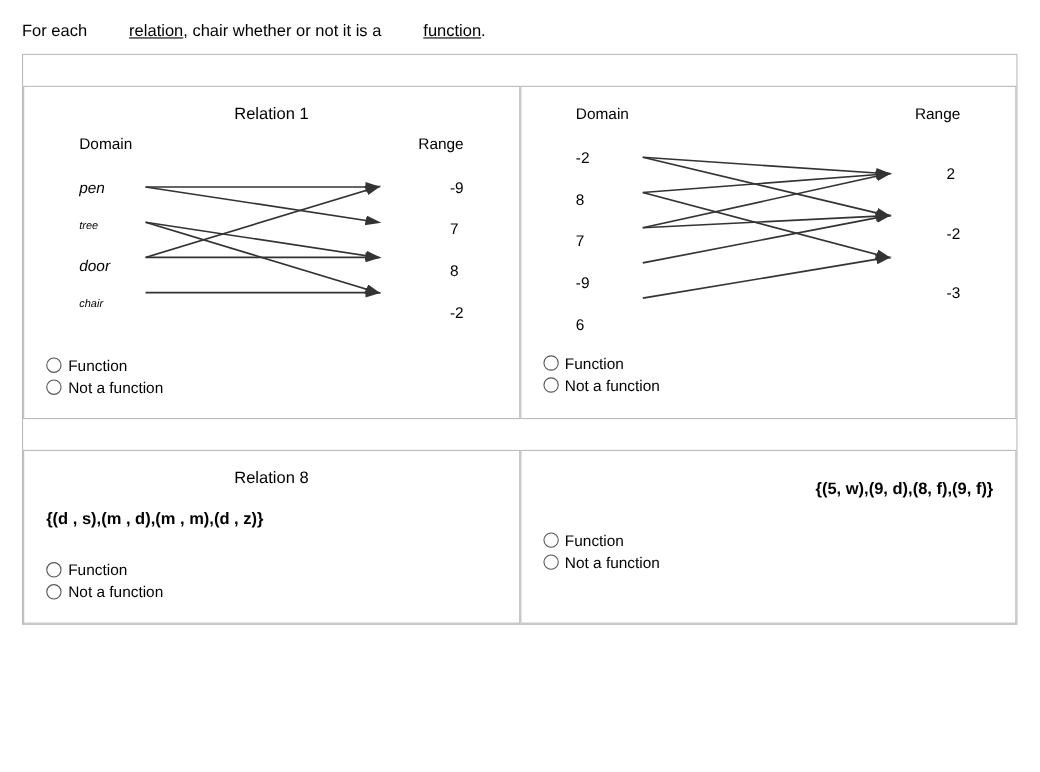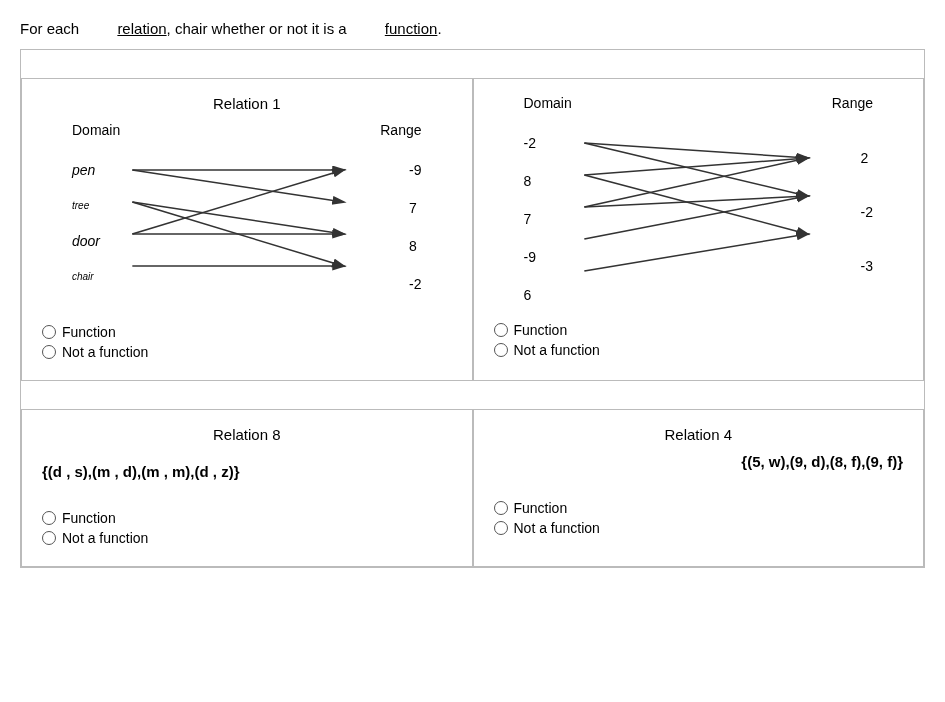--- a/index.html
+++ b/index.html
@@ -223,21 +223,20 @@
         <span>Function</span>
       </div>
       <div class="option-row">
         <span class="radio-circle"></span>
         <span>Not a function</span>
       </div>
     </div>
   </div>
 
   <div class="cell">
-    <div class="cell-title">Relation 4</div>
     <div class="relation4-set">{(5, w),(9, d),(8, f),(9, f)}</div>
     <div class="options" style="margin-top:30px;">
       <div class="option-row">
         <span class="radio-circle"></span>
         <span>Function</span>
       </div>
       <div class="option-row">
         <span class="radio-circle"></span>
         <span>Not a function</span>
       </div>

